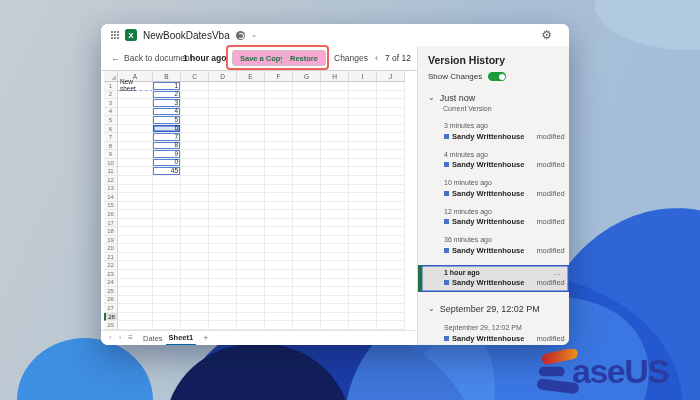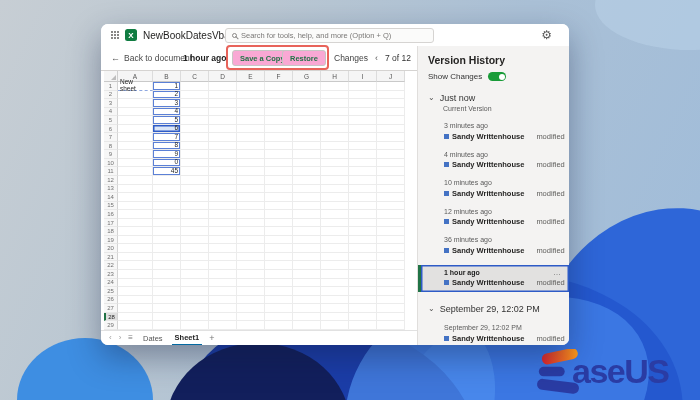--- a/index.html
+++ b/index.html
@@ -138,24 +138,20 @@
   <div id="win">
 
     <div id="titlebar">
       <span class="waffle">
           <i></i>
         </span>
       <span class="xlicon">X</span>
       <span class="doc-title">NewBookDatesVba</span>
       <span class="status-circle"></span>
       <span class="tchev">⌄</span>
-      <div class="searchbox">
-        <span class="mag"></span>
-        <span class="search-ph">Search for tools, help, and more (Option + Q)</span>
-      </div>
       <span class="gear">⚙</span>
     </div>
 
     <div id="toolbar">
       <div class="backgrp">
         <span class="backarrow">←</span>
         <span class="backlabel">Back to document</span>
       </div>
       <div class="tb-time">1 hour ago</div>
       <div class="btn" id="btn-save">Save a Copy</div>
@@ -562,21 +558,21 @@
             <div class="cell"></div>
             <div class="cell"></div>
           </div>
         </div>
     </div>
 
     <div class="tabbar">
       <span class="tnav">‹</span>
       <span class="tnav">›</span>
       <span class="hamb">≡</span>
-      <div style="display:flex;align-items:center;gap:6px;height:15px;">
+      <div style="display:flex;align-items:center;height:15px;">
           <div class="stab">Dates</div>
           <div class="stab active">Sheet1</div>
         </div>
       <span class="addsheet">+</span>
     </div>
 
     <div id="panel">
       <div class="vh-title">Version History</div>
       <div class="vh-toggle-row">
         <span class="vh-toggle-label">Show Changes</span>

